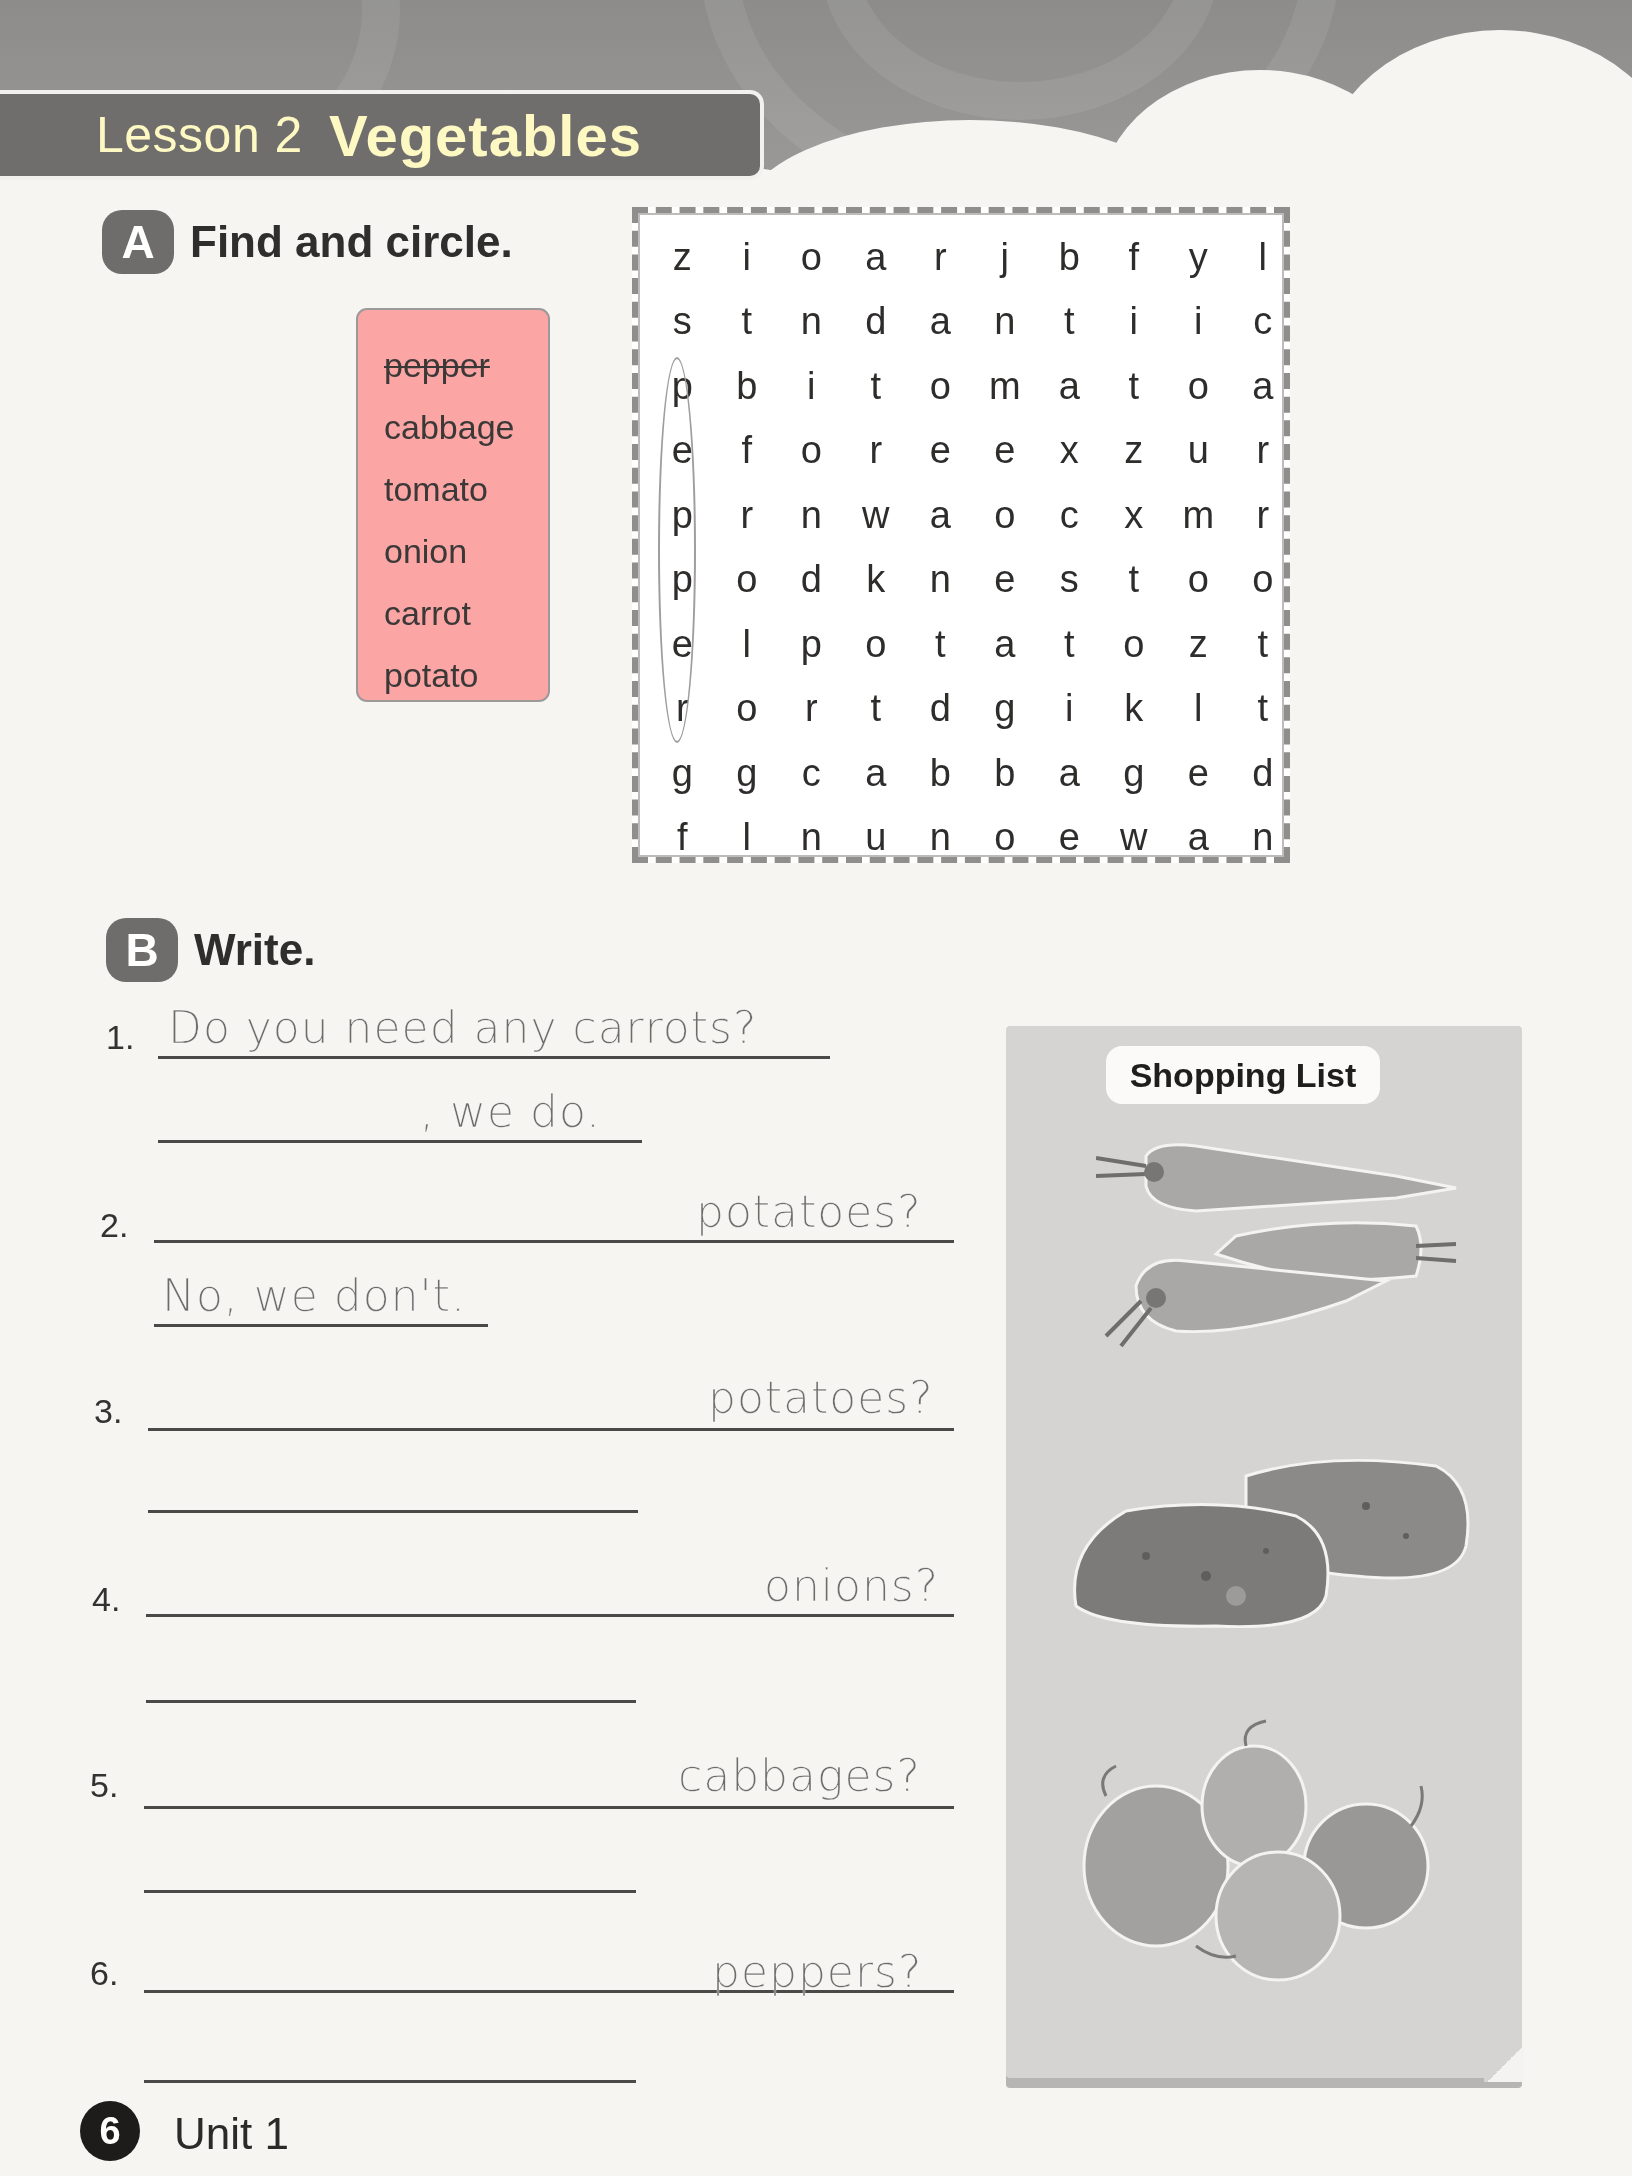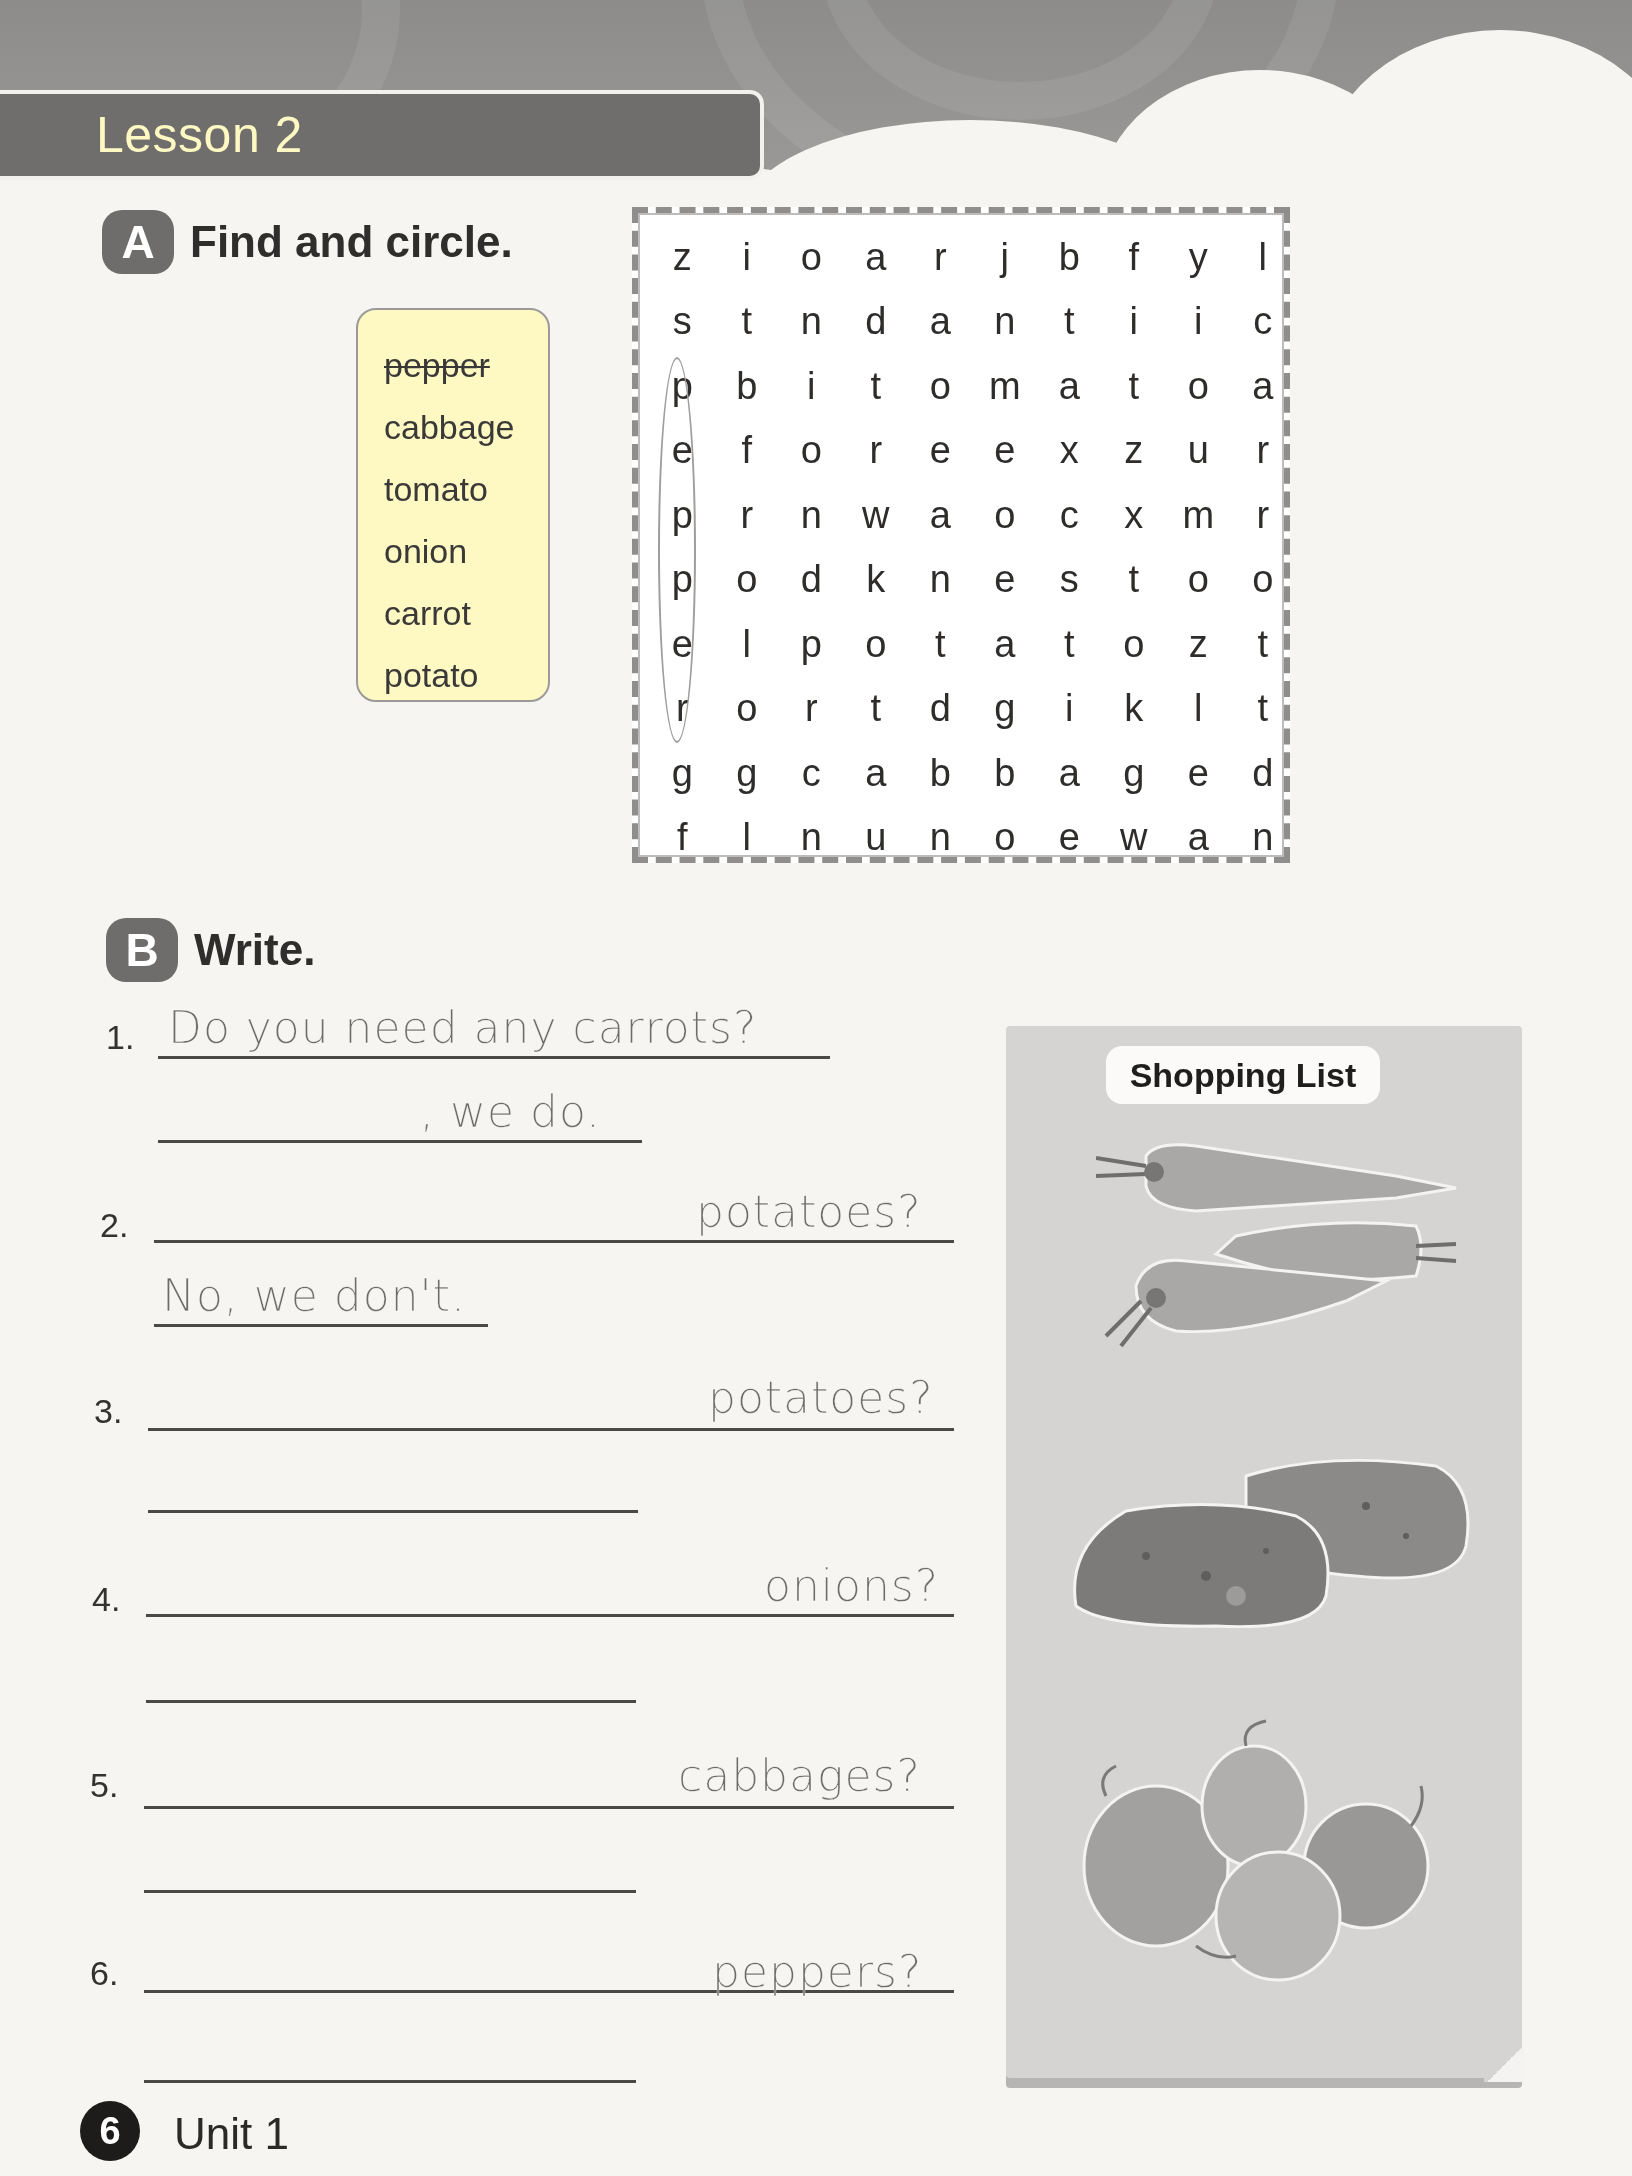--- a/index.html
+++ b/index.html
@@ -53,21 +53,21 @@
     background: #6e6d6b; color: #fff;
     font-size: 46px; font-weight: 700;
     display: flex; align-items: center; justify-content: center;
     margin-right: 16px;
   }
   .section-title { font-size: 44px; font-weight: 700; color: #2f2e2c; }
 
   
   .word-bank {
     position: absolute; left: 356px; top: 308px; width: 194px; height: 394px;
-    border: 2px solid #9b9a98; border-radius: 20px; background: #fef9c3;
+    border: 2px solid #9b9a98; border-radius: 11px; background: #fca5a5;
     padding: 24px 0 0 26px;
   }
   .word-bank .word {
     font-size: 34px; line-height: 62px; color: #3a3937; height: 62px;
   }
   .word-bank .word.struck { text-decoration: line-through; text-decoration-thickness: 2px; }
 
   
   .ws-frame {
     position: absolute; left: 632px; top: 207px; width: 658px; height: 656px;
@@ -140,20 +140,21 @@
 <div class="left-wedge"></div>
 <div class="page-white">
   <div class="cloud" style="left:1100px;top:-110px;width:320px;height:260px;"></div>
   <div class="cloud" style="left:1320px;top:-150px;width:360px;height:300px;"></div>
   <div class="cloud" style="left:740px;top:-60px;width:460px;height:200px;"></div>
   <div class="cloud" style="left:200px;top:-20px;width:700px;height:160px;border-radius:60% 40% 0 0;"></div>
 </div>
 
 <div class="lesson-bar">
   <span class="lesson-num">Lesson 2</span>
+  <span class="lesson-title">Vegetables</span>
 </div>
 
 <div class="section-head" style="left:102px;top:210px;">
   <div class="section-badge">A</div>
   <div class="section-title">Find and circle.</div>
 </div>
 
 <div class="word-bank">
   <div class="word struck">pepper</div>
   <div class="word">cabbage</div>

